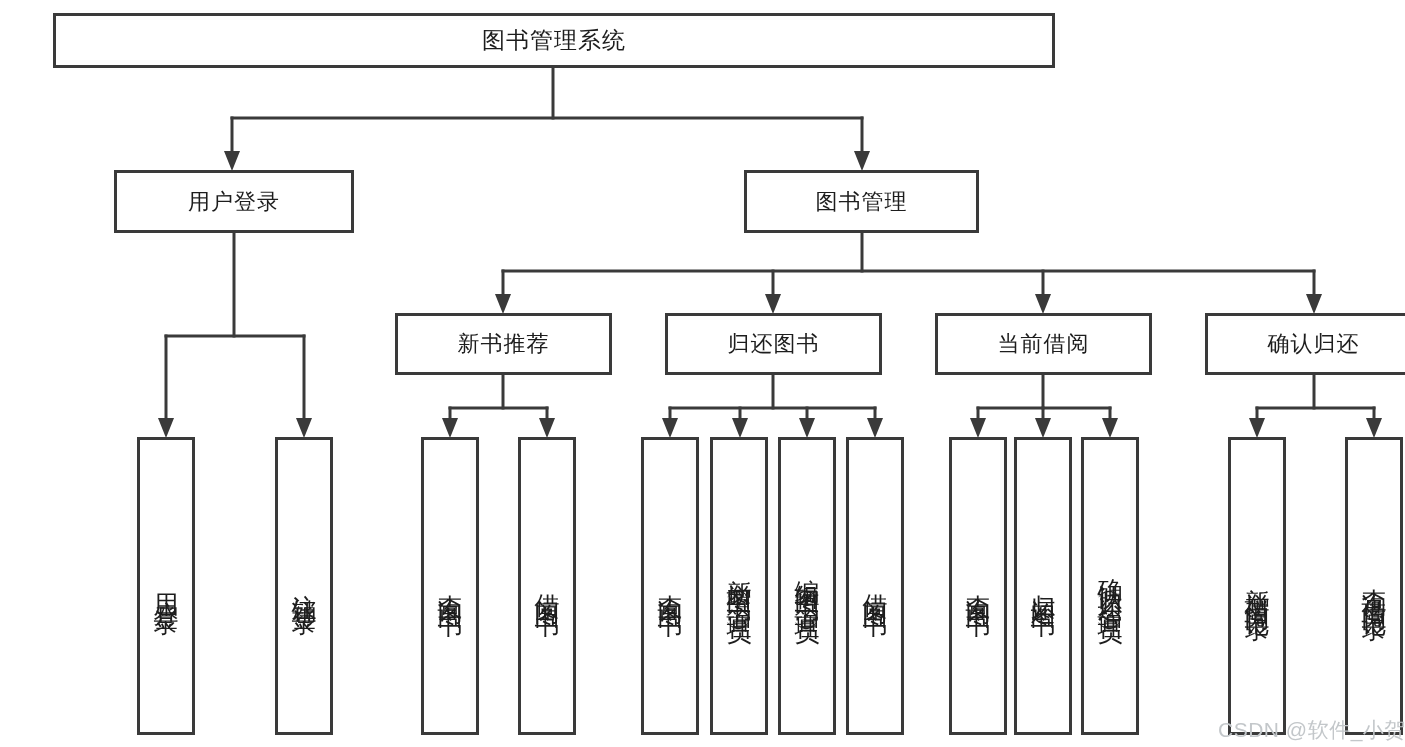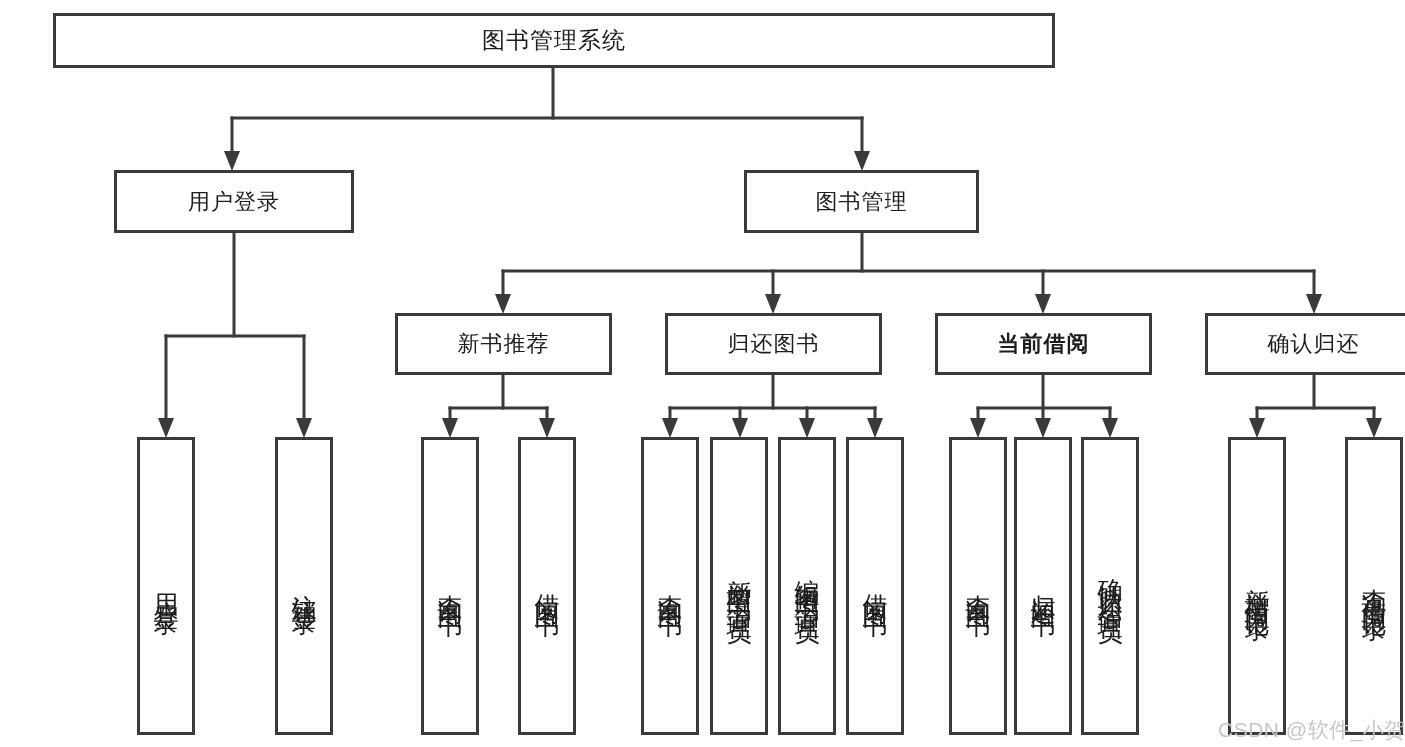--- a/index.html
+++ b/index.html
@@ -147,21 +147,21 @@
   <div class="hbox l2-box" style="left:712px; top:170px; width:235px; height:63px;">
     <span>图书管理</span>
   </div>
 
   <div class="hbox l3-box" style="left:363px; top:313px; width:217px; height:62px;">
     <span>新书推荐</span>
   </div>
   <div class="hbox l3-box" style="left:633px; top:313px; width:217px; height:62px;">
     <span>归还图书</span>
   </div>
-  <div class="hbox l3-box" style="left:903px; top:313px; width:217px; height:62px;font-weight:bold;">
+  <div class="hbox l3-box" style="left:903px; top:313px; width:217px; height:62px;">
     <span>当前借阅</span>
   </div>
   <div class="hbox l3-box" style="left:1173px; top:313px; width:217px; height:62px;">
     <span>确认归还</span>
   </div>
 
   <div class="vbox" style="left:105px;">
     <span class="vtext">用户登录</span>
   </div>
   <div class="vbox" style="left:243px;">

